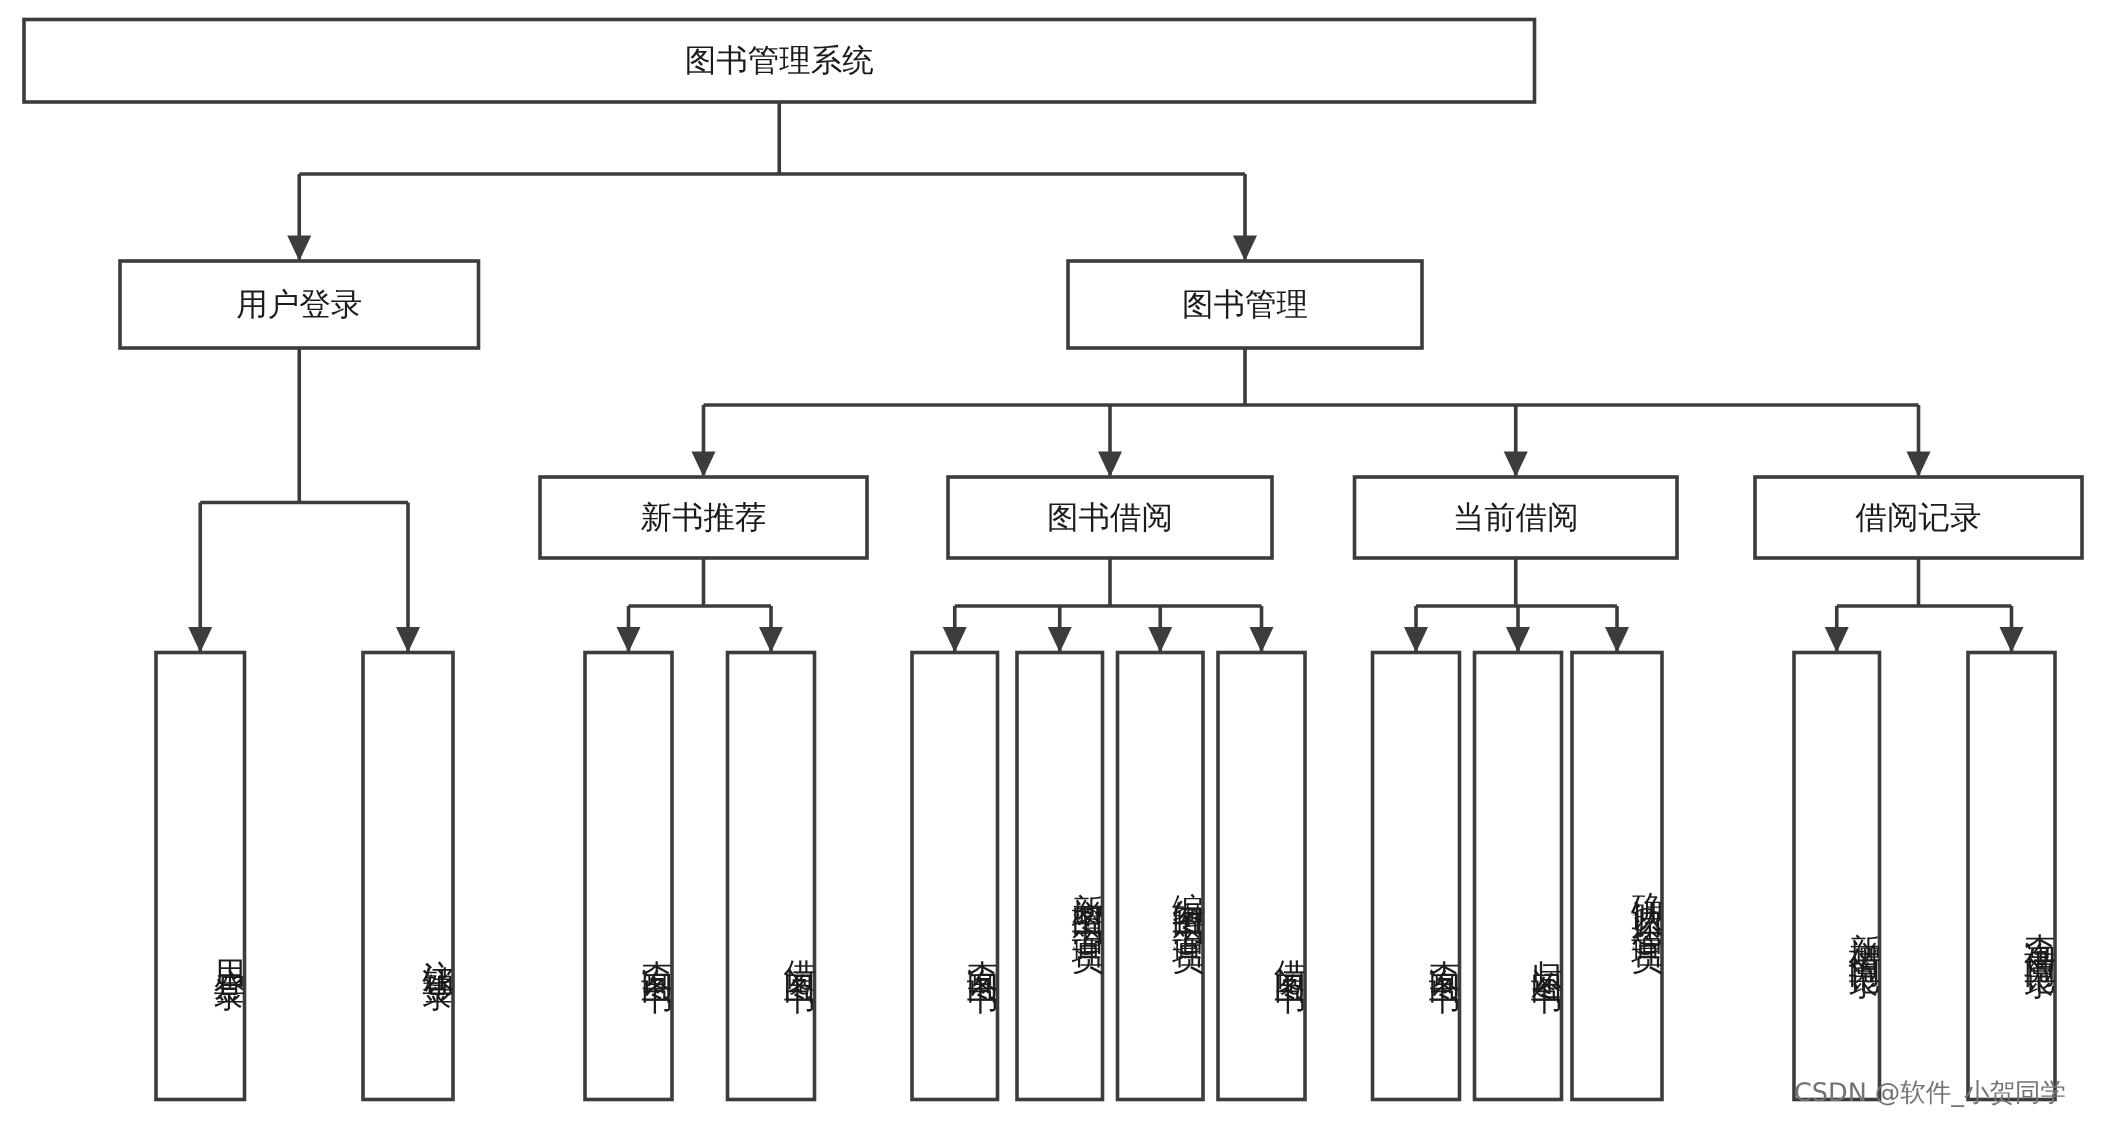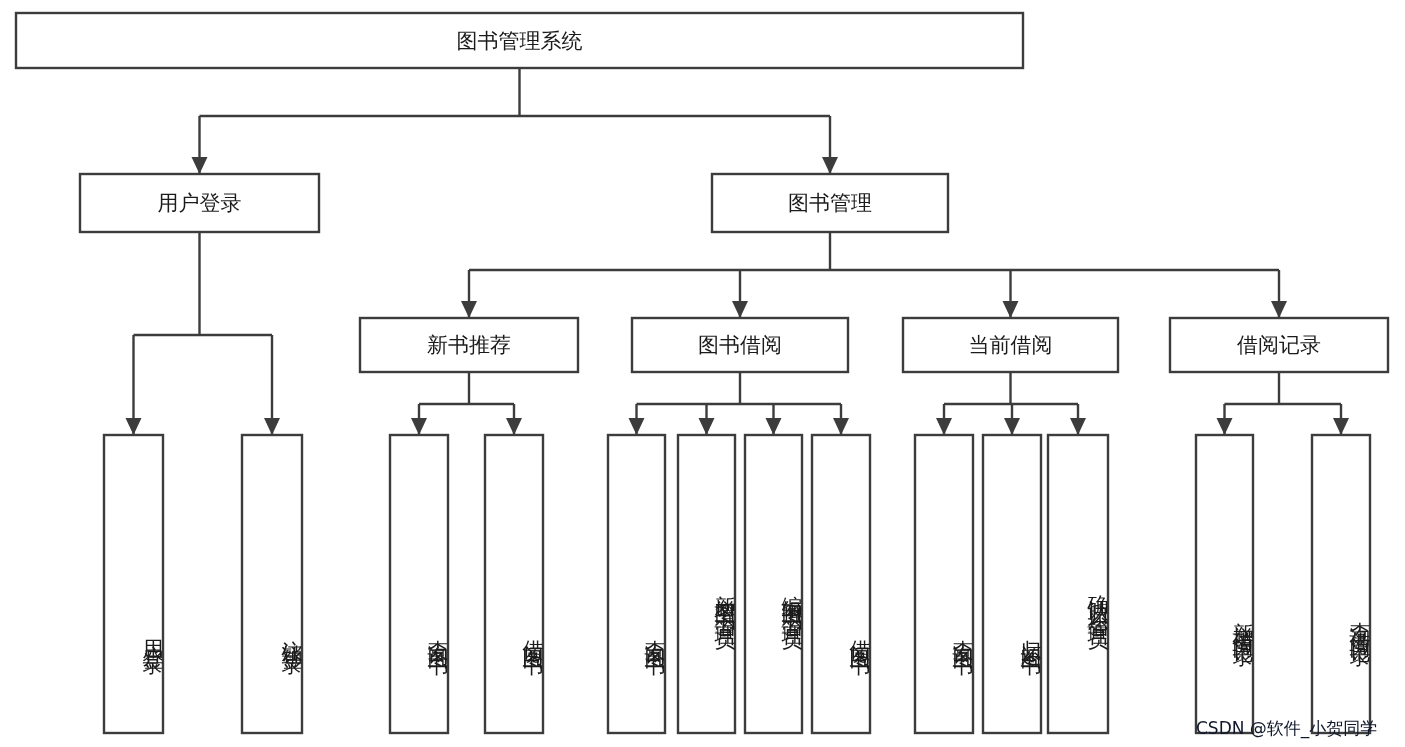--- a/index.html
+++ b/index.html
@@ -60,21 +60,21 @@
     white-space: nowrap;
     display: flex;
     align-items: flex-start;
     justify-content: center;
     pointer-events: none;
   }
   .watermark {
     position: absolute;
     font-family: "DejaVu Sans", "Liberation Sans", sans-serif;
     font-size: 17px;
-    color: #0f172a;
+    color: #737373;
     white-space: nowrap;
   }
 </style>
 </head>
 <body>
 
 <div id="diagram-root">
   <svg class="diagram-canvas" viewBox="0 0 1405 747">
     <g id="connector-layer">
         <line x1="519.5" y1="68" x2="519.5" y2="116" class="connector"></line>

